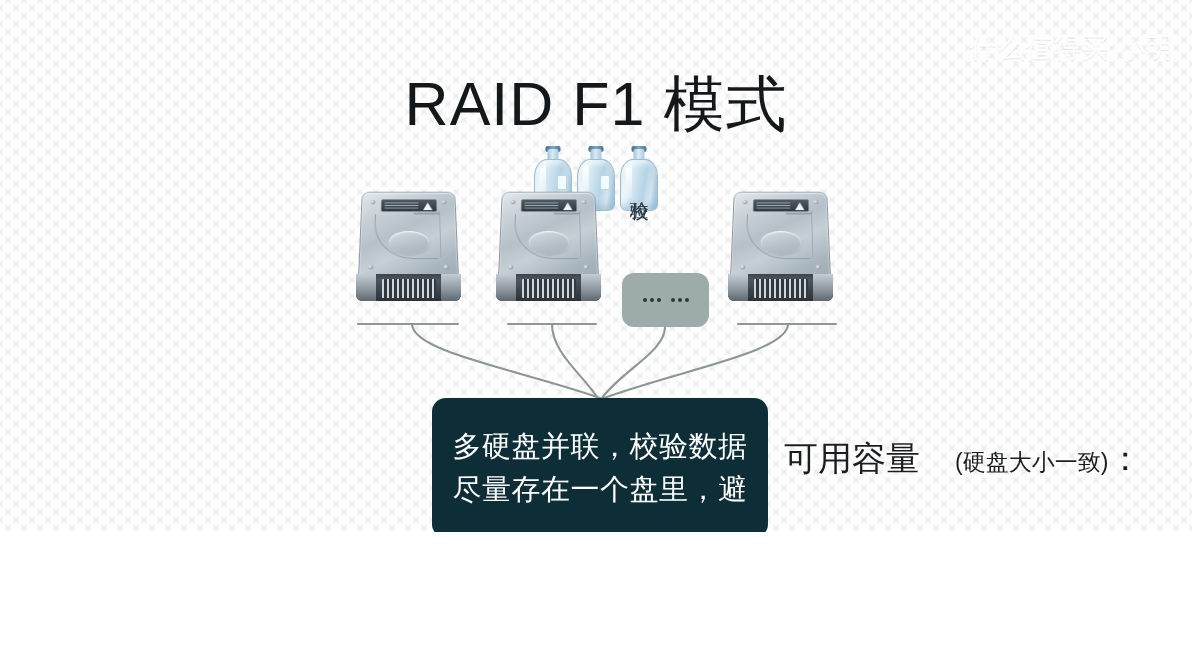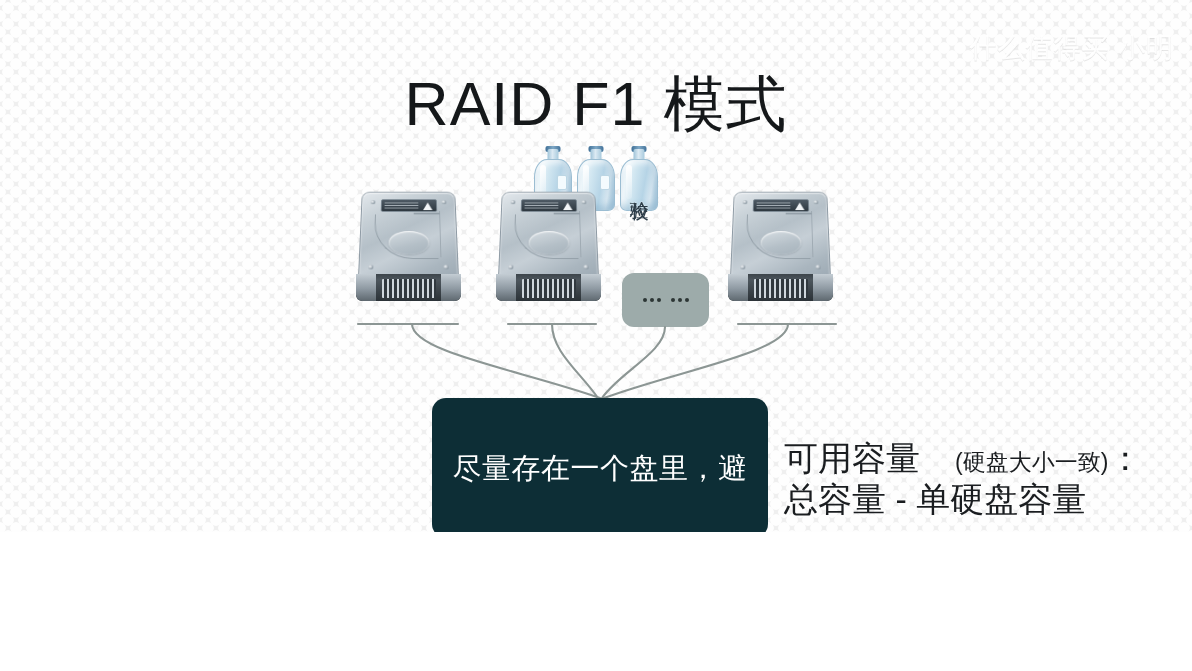--- a/index.html
+++ b/index.html
@@ -391,26 +391,26 @@
       <line x1="508" y1="324" x2="596" y2="324"></line>
       <line x1="738" y1="324" x2="836" y2="324"></line>
       <path d="M 412 324 C 412 352, 520 370, 600 398"></path>
       <path d="M 552 324 C 552 352, 580 372, 598 398"></path>
       <path d="M 665 327 C 665 352, 620 372, 602 398"></path>
       <path d="M 788 324 C 788 352, 680 370, 604 398"></path>
     </g>
   </svg>
 
   <div id="callout">
+    <div class="line">多硬盘并联，校验数据</div>
     <div class="line">尽量存在一个盘里，避</div>
   </div>
 
   <div id="capacity">
     <div class="row">
       <span class="big">可用容量</span>
       <span class="small">(硬盘大小一致)</span>
       <span class="big">：</span>
     </div>
-    <div class="row2">总容量 - 单硬盘容量</div>
   </div>
 
 
 </div>
 
 </body></html>

